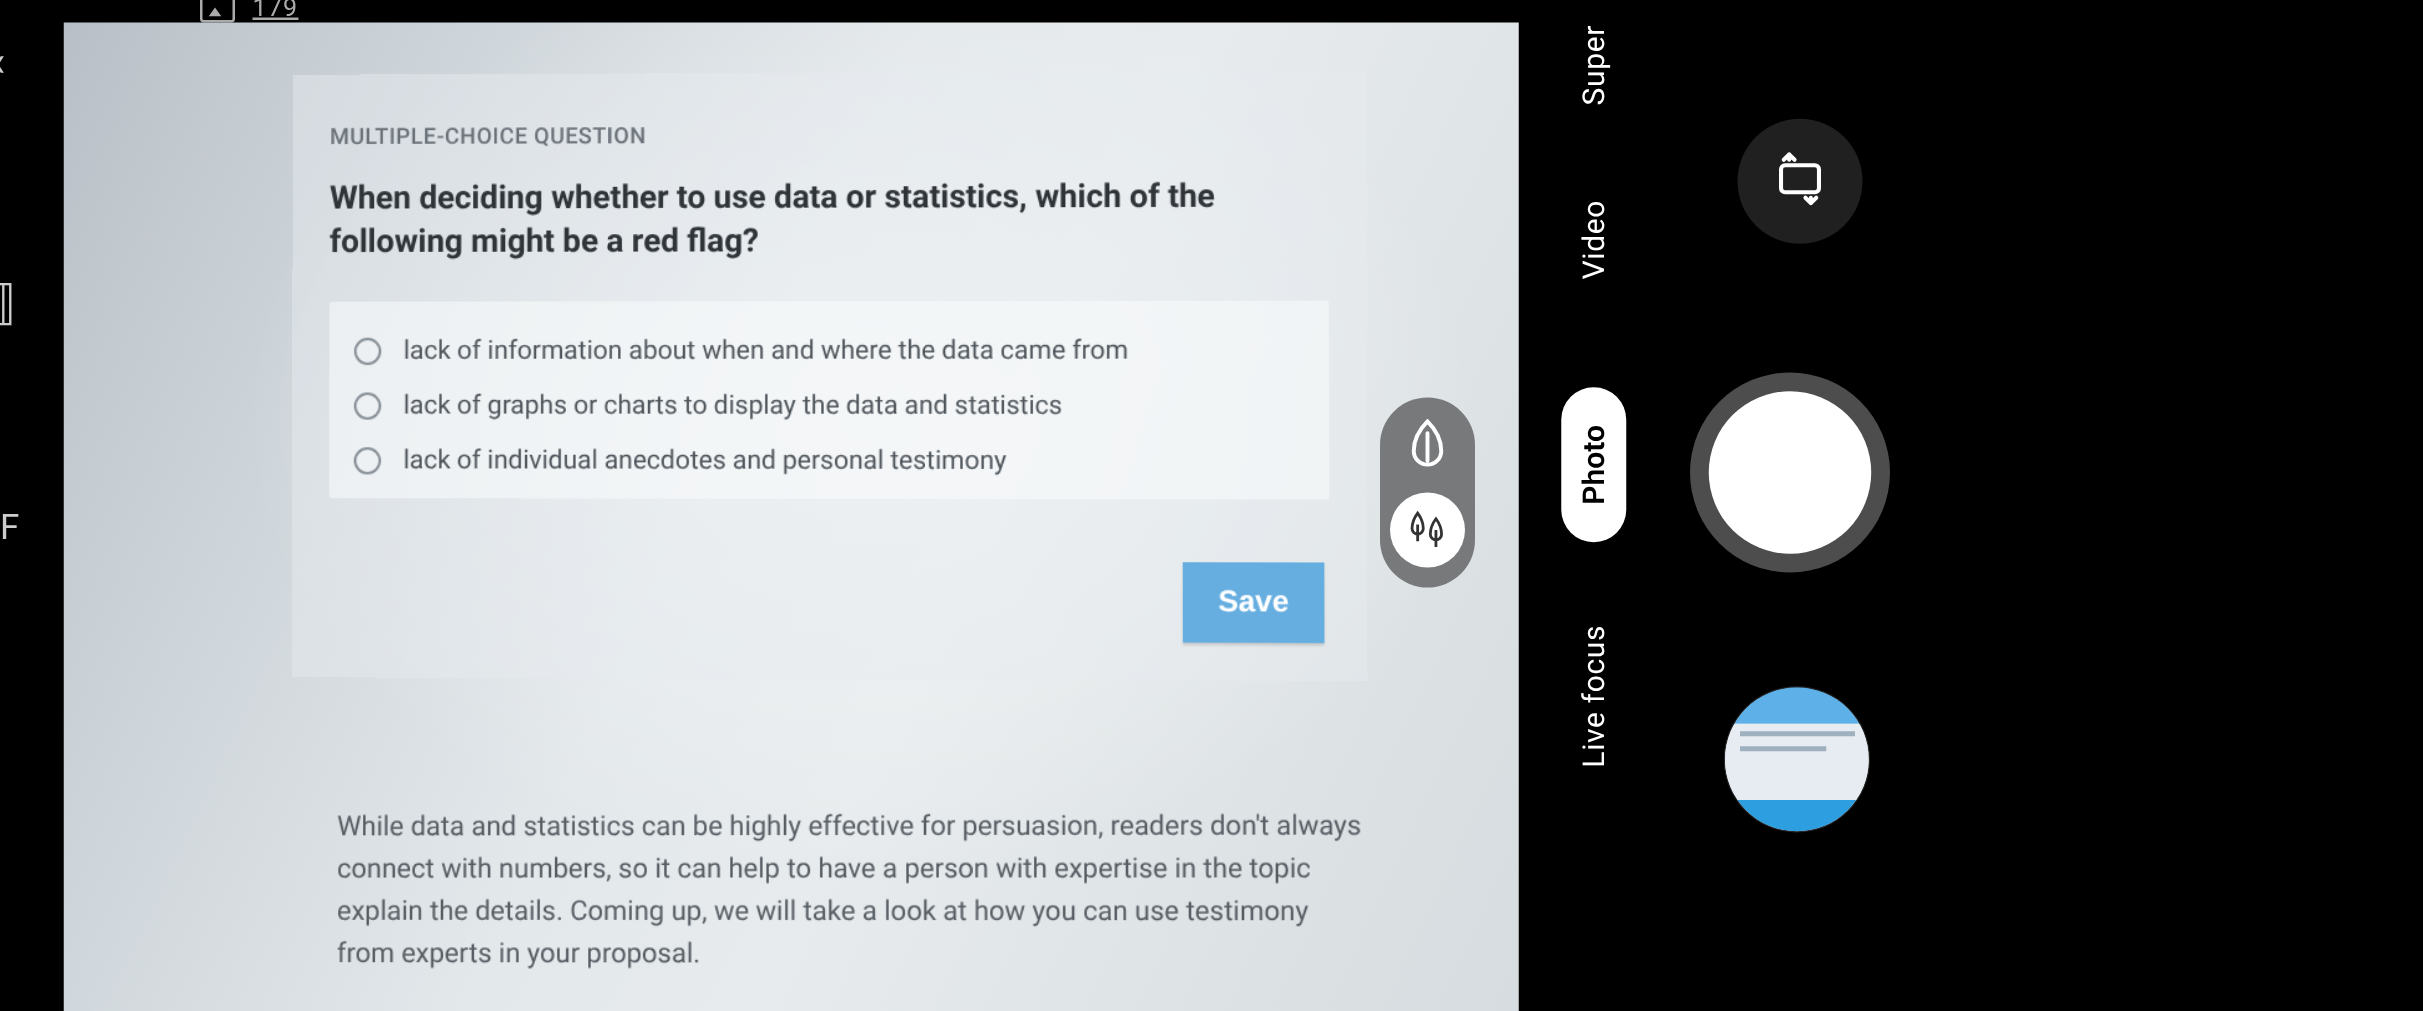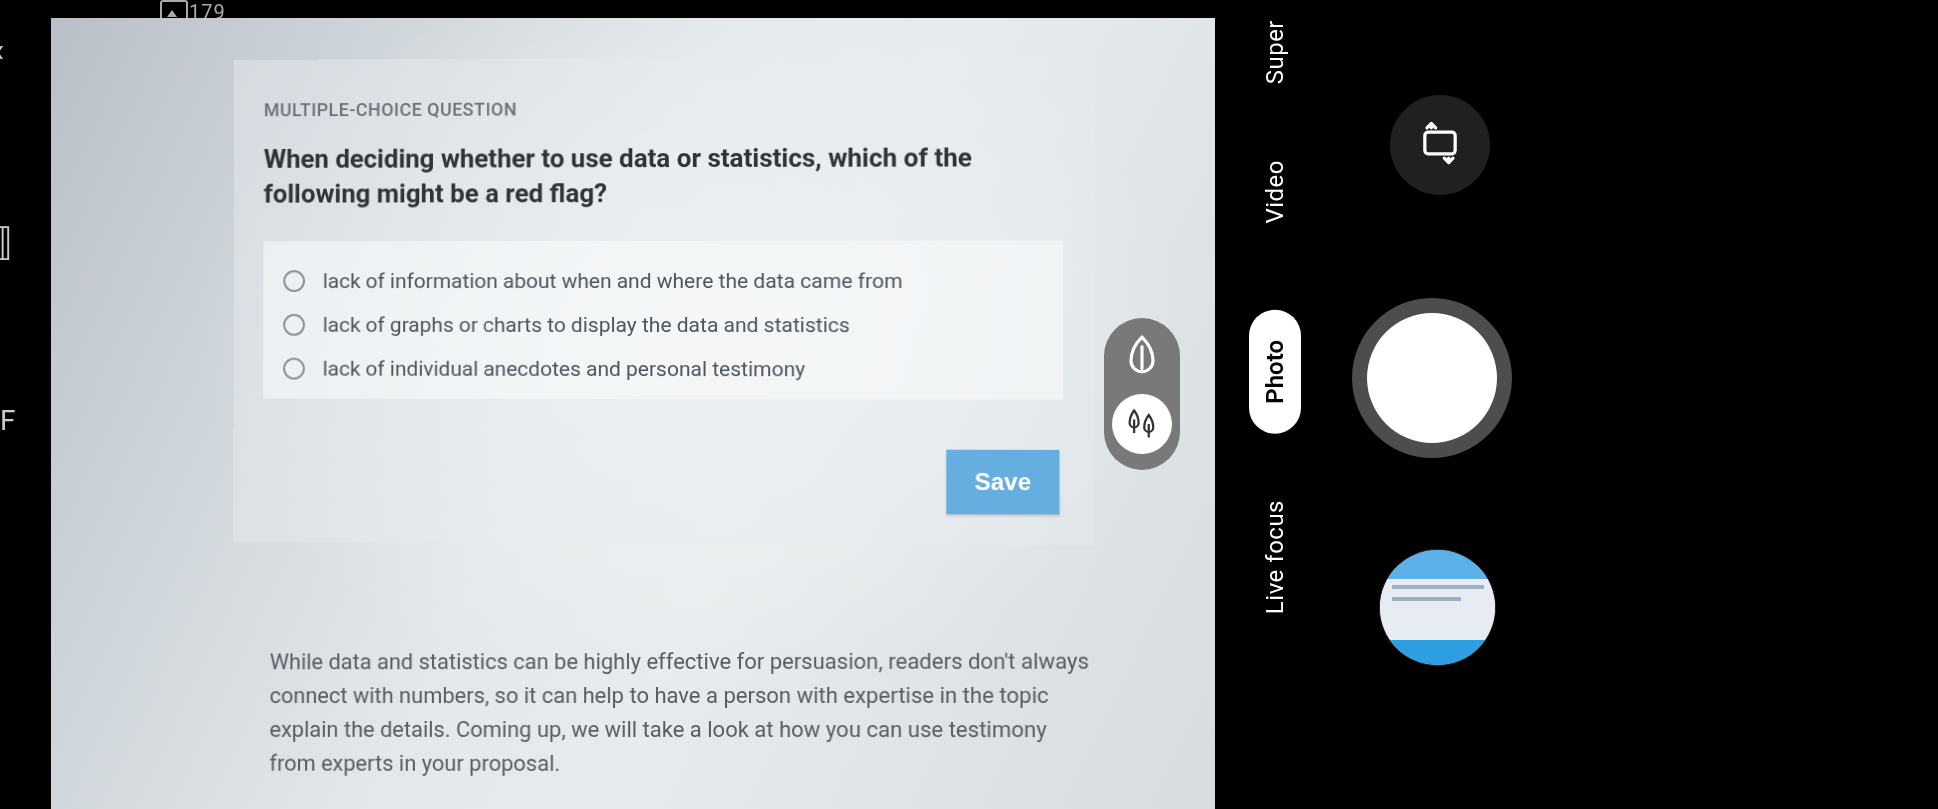--- a/index.html
+++ b/index.html
@@ -32,22 +32,22 @@
     
     .top-bar {
       position: absolute;
       top: 0;
       left: 50px;
       right: 1228px;
       height: 18px;
       color: #aaa;
       font-size: 20px;
       display: flex;
-      align-items: flex-start;
-      gap: 1px;
+      align-items: flex-end;
+      gap: 14px;
       padding-left: 110px;
       text-decoration: underline;
     }
     .top-bar .pic-icon {
       width: 28px; height: 22px; border: 2px solid #aaa; border-radius: 3px;
       position: relative;
     }
     .top-bar .pic-icon::after{
       content:""; position:absolute; left:5px; bottom:3px;
       width:0;height:0;border-left:5px solid transparent;border-right:5px solid transparent;border-bottom:7px solid #aaa;

